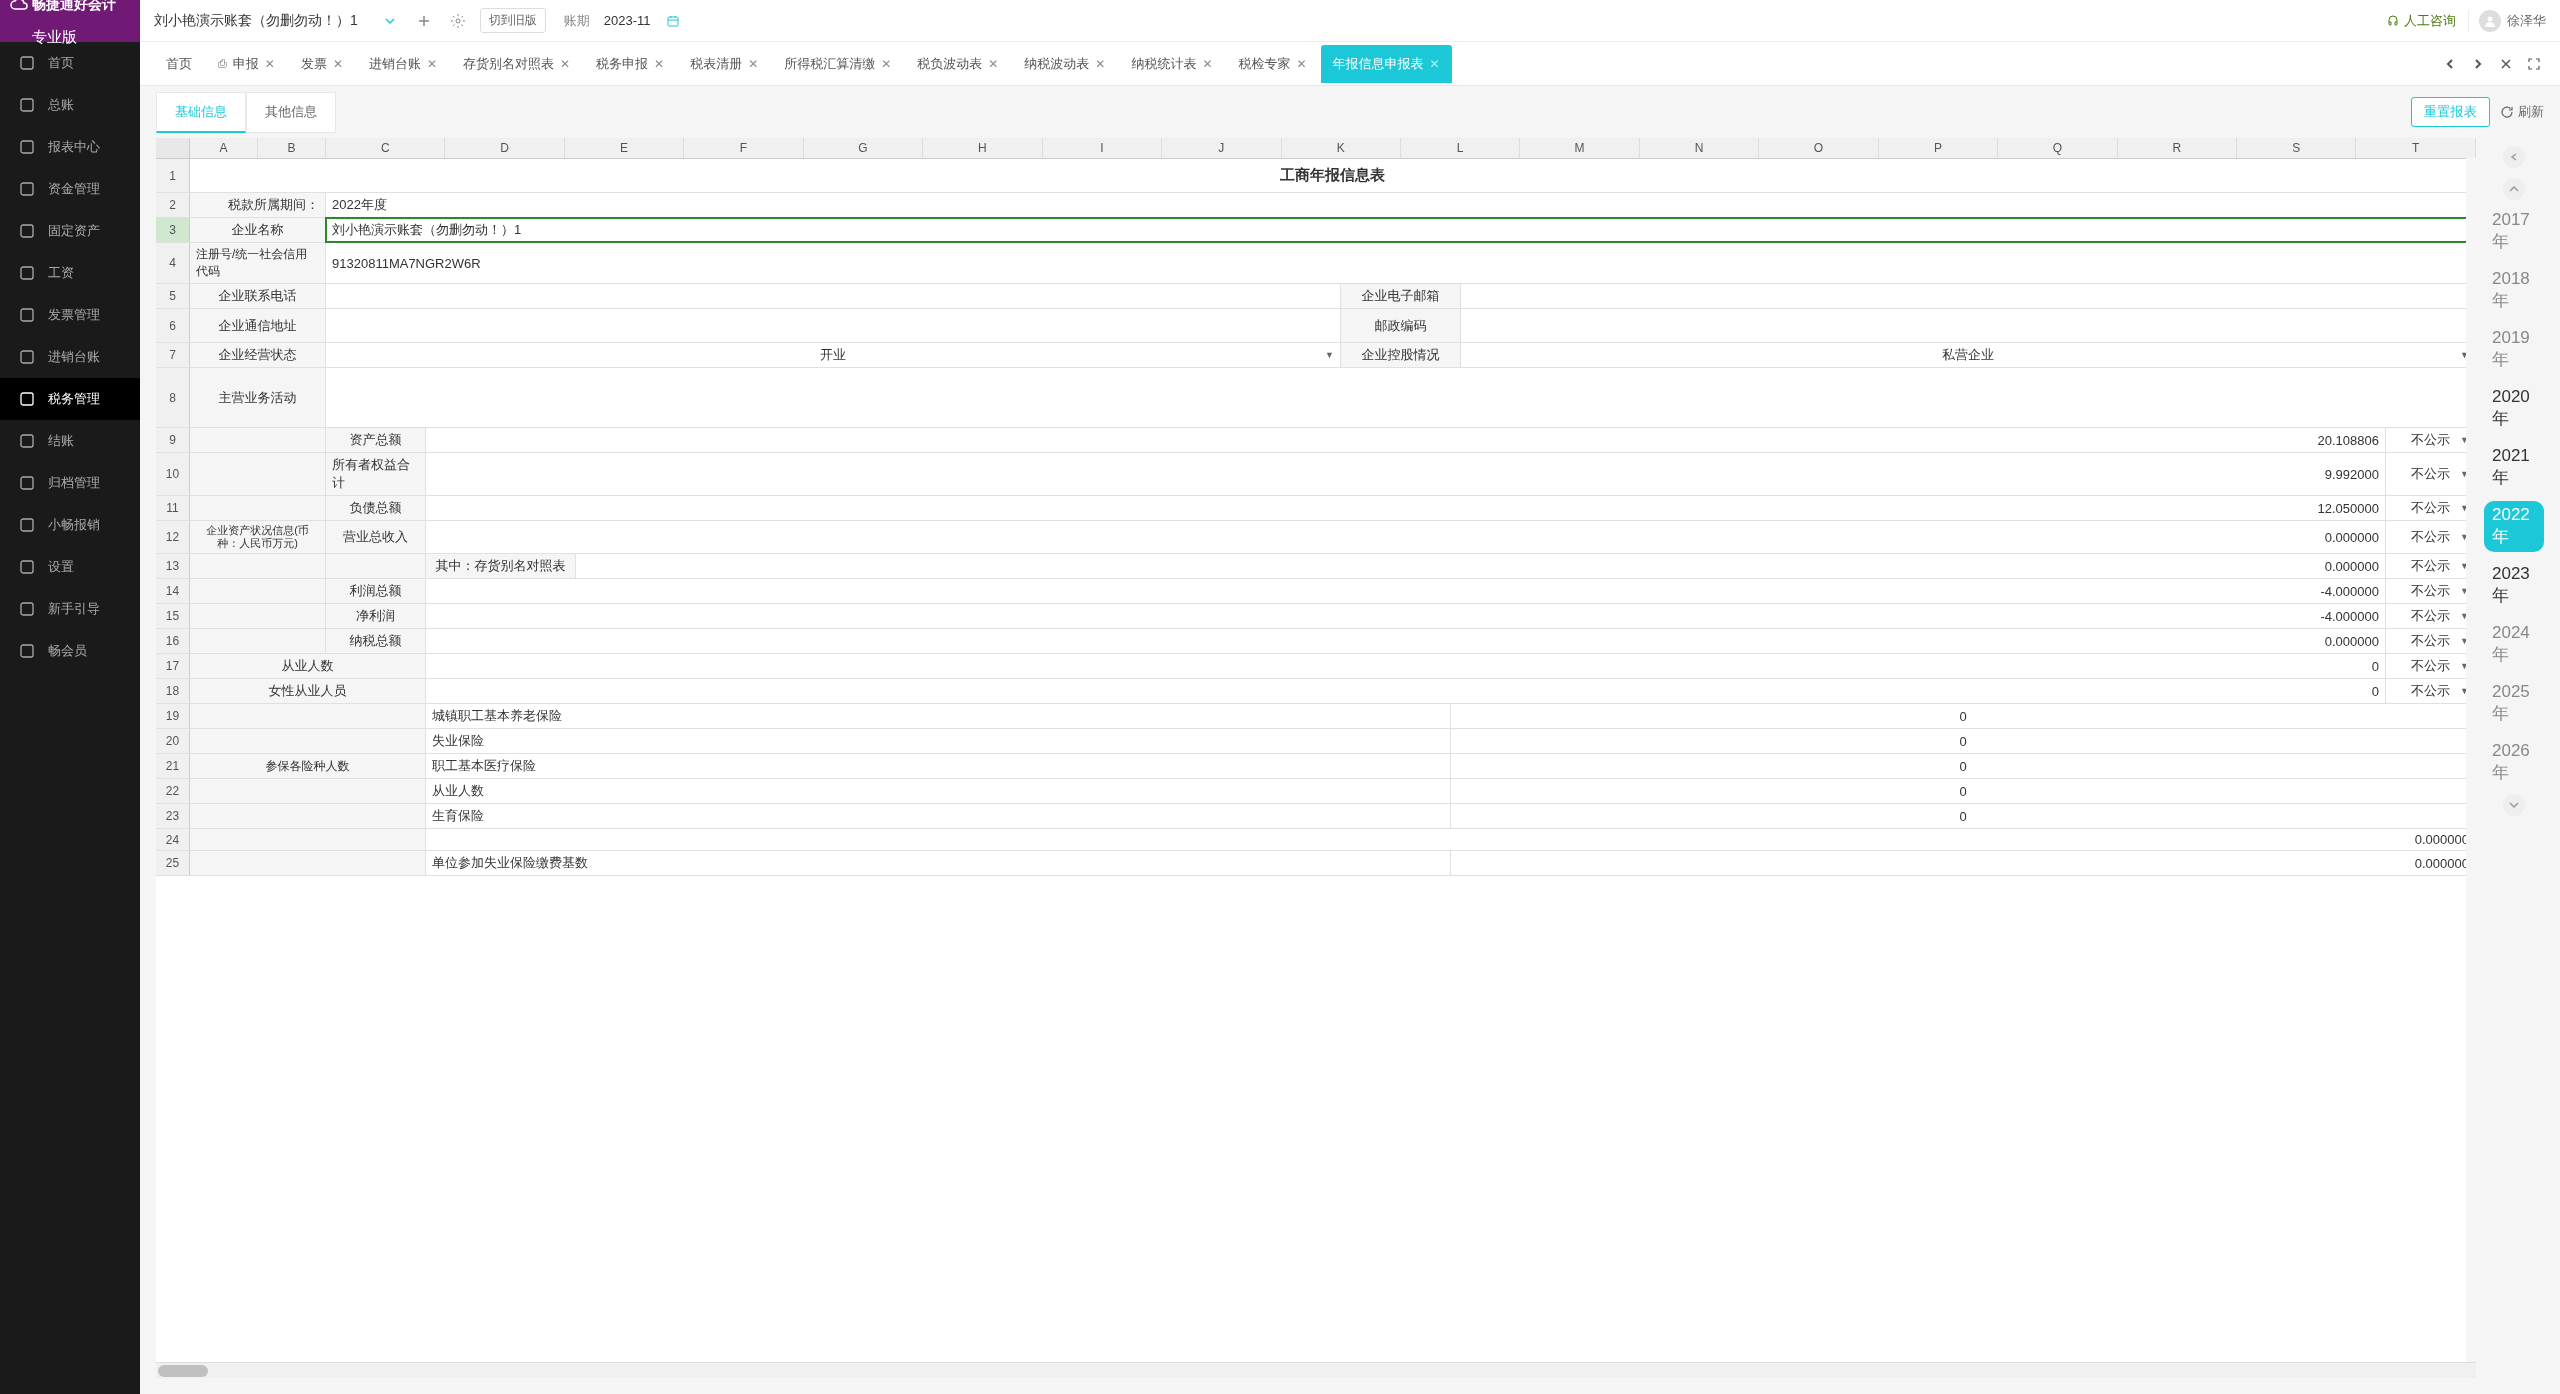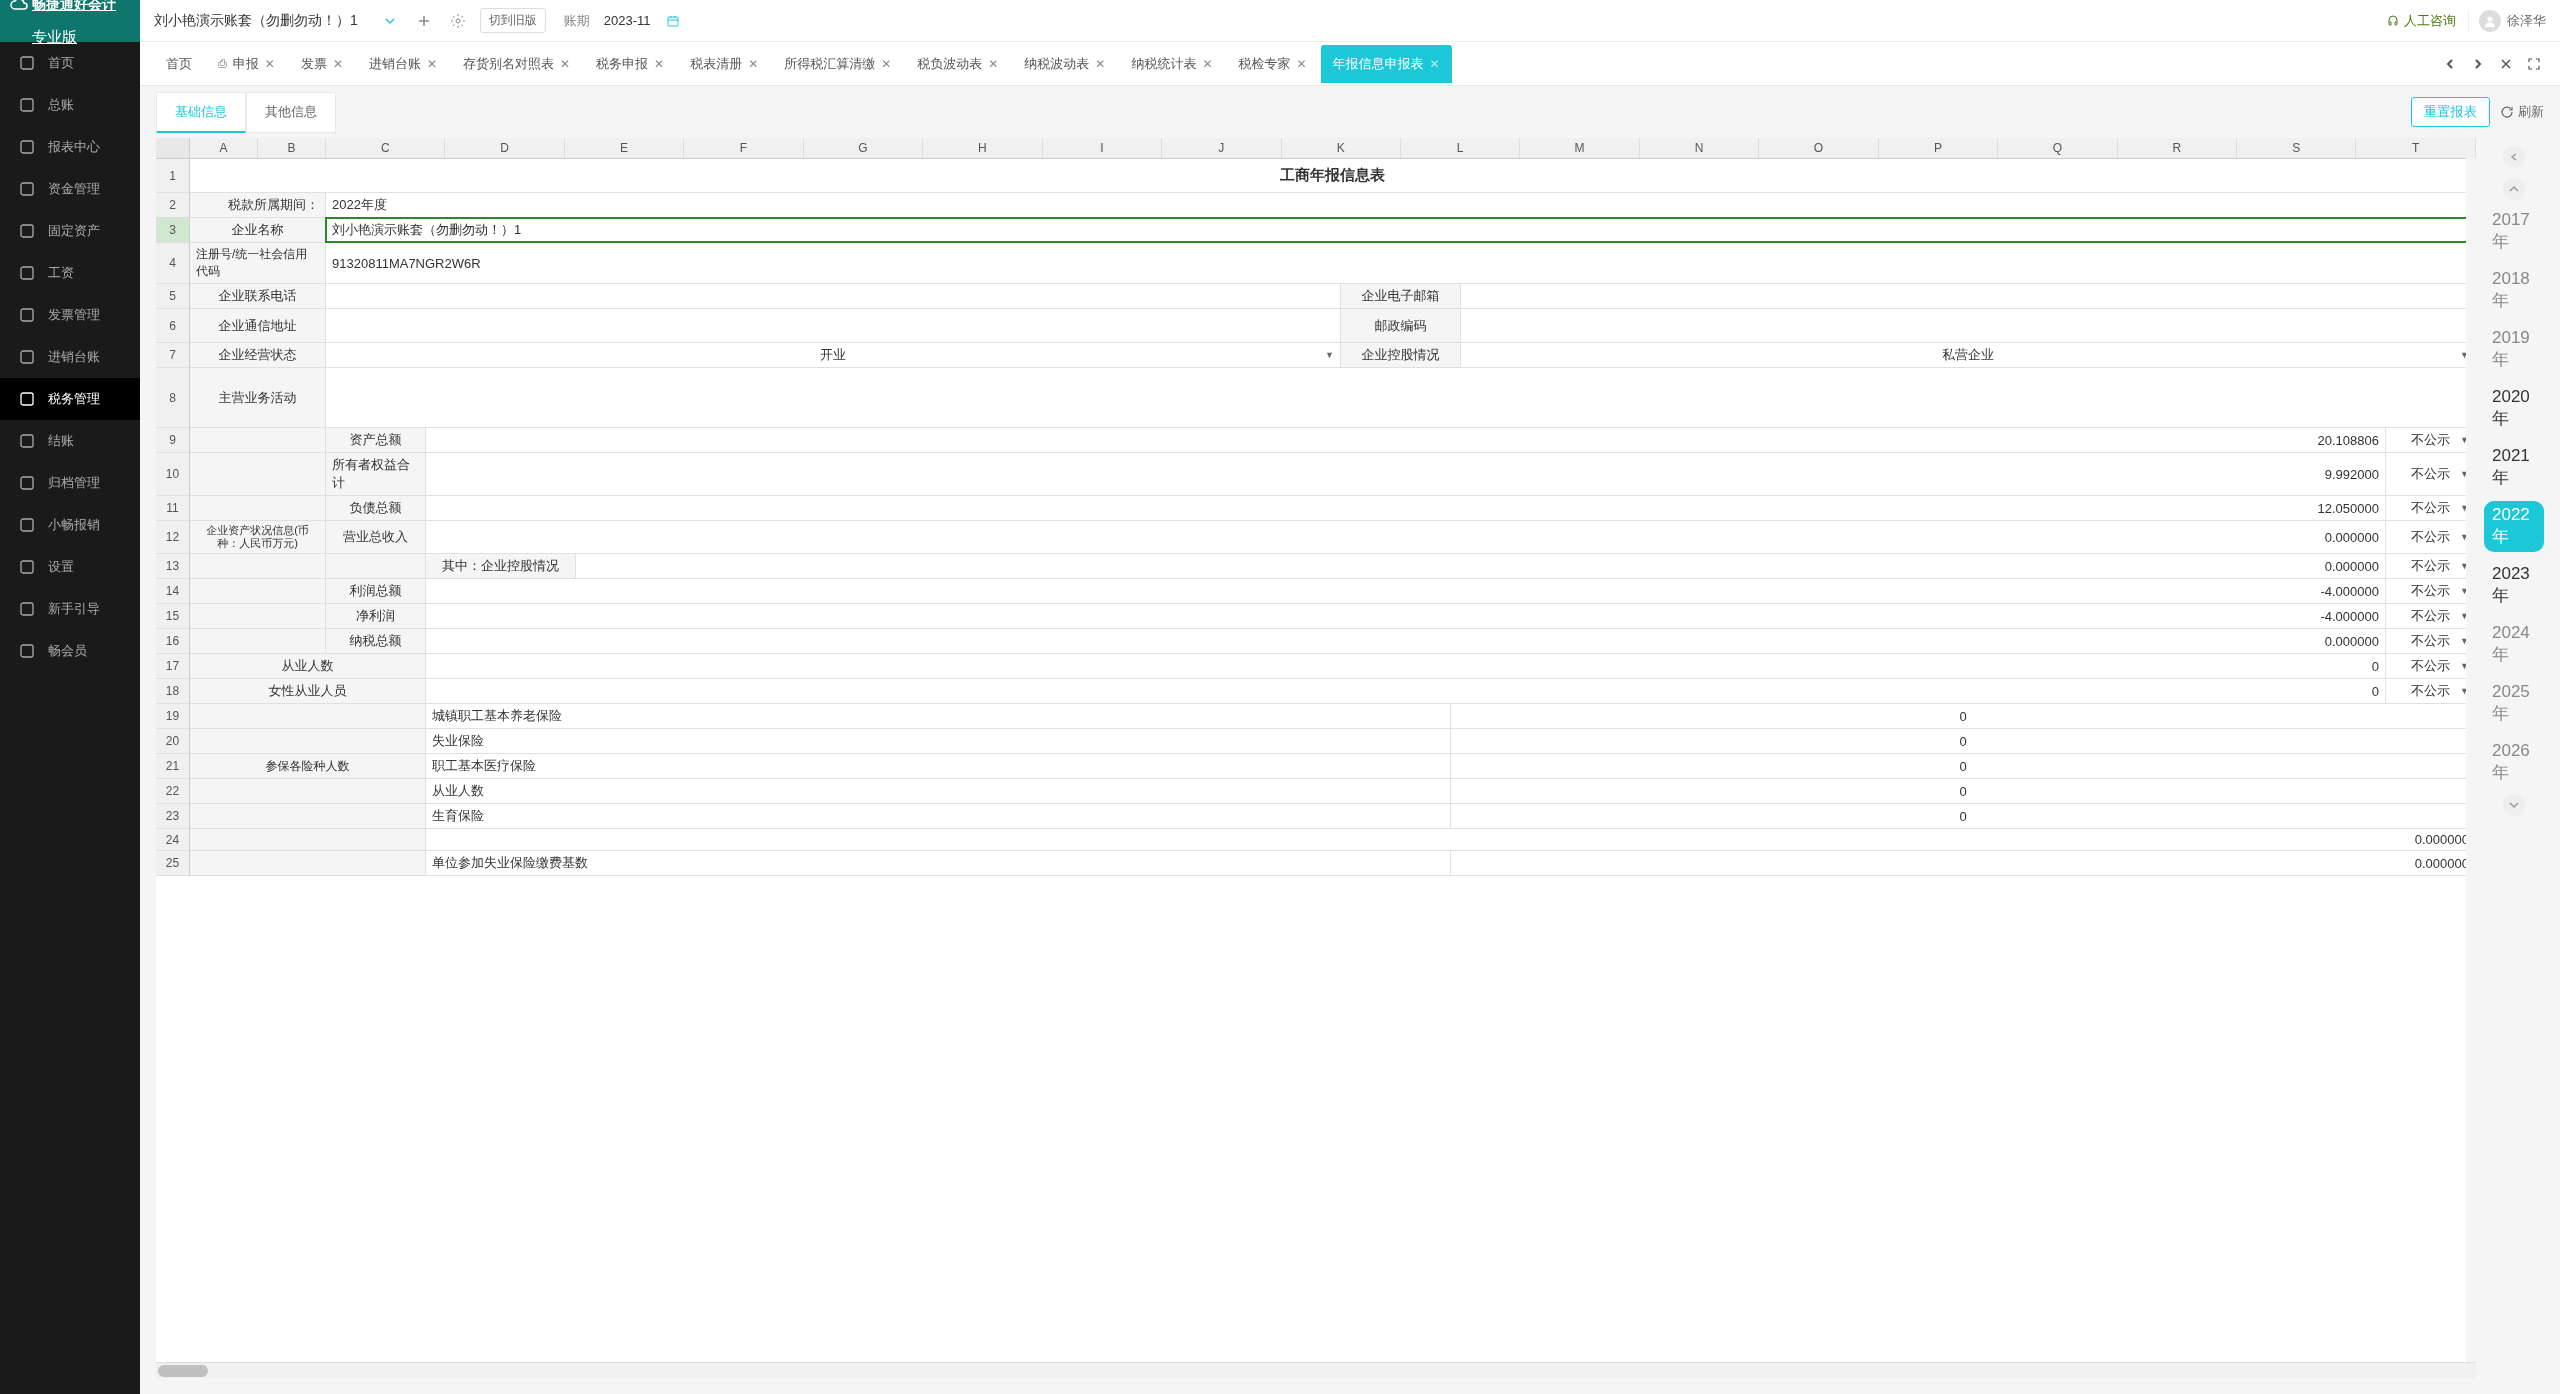--- a/index.html
+++ b/index.html
@@ -1,21 +1,21 @@
 <!DOCTYPE html>
 <html><head>
 <meta charset="utf-8">
 <style>
 * { margin: 0; padding: 0; box-sizing: border-box; }
 body { font-family: "Microsoft YaHei", "PingFang SC", sans-serif; font-size: 13px; color: #333; background: #fff; overflow: hidden; }
 .app { display: flex; height: 100vh; width: 100vw; }
 
 
 .sidebar { width: 140px; background: #1a1a1a; color: #ccc; display: flex; flex-direction: column; flex-shrink: 0; }
-.logo { background: #0f766e; color: #fff; padding: 8px 10px; height: 42px; display: flex; flex-direction: column; justify-content: center; text-decoration: underline; }
+.logo { background: #701a75; color: #fff; padding: 8px 10px; height: 42px; display: flex; flex-direction: column; justify-content: center; }
 .logo-main { font-size: 14px; font-weight: bold; display: flex; align-items: center; gap: 4px; }
 .logo-sub { font-size: 15px; margin-top: 14px; padding-left: 22px; }
 .nav { flex: 1; overflow-y: auto; }
 .nav-item { display: flex; align-items: center; gap: 12px; padding: 12px 18px; cursor: pointer; color: #aaa; }
 .nav-item.active { background: #000; color: #fff; }
 .nav-icon { width: 18px; height: 18px; display: inline-flex; align-items: center; justify-content: center; }
 
 
 .main { flex: 1; display: flex; flex-direction: column; min-width: 0; }
 
@@ -465,21 +465,21 @@
               <div class="rn">12</div>
               <div class="cell hdr" style="width:136px;font-size:11px;line-height:1.2;text-align:center;justify-content:center" rowspan="2">企业资产状况信息(币种：人民币万元)</div>
               <div class="cell hdr" style="width:100px">营业总收入</div>
               <div class="cell right" style="flex:1">0.000000</div>
               <div class="cell dd" style="width:90px;justify-content:center">不公示</div>
             </div>
             <div class="row">
               <div class="rn">13</div>
               <div class="cell hdr" style="width:136px;border-bottom:none"></div>
               <div class="cell hdr" style="width:100px;border-bottom:none"></div>
-              <div class="cell hdr" style="width:150px">其中：企业控股情况</div>
+              <div class="cell hdr" style="width:150px">其中：存货别名对照表</div>
               <div class="cell right" style="flex:1">0.000000</div>
               <div class="cell dd" style="width:90px;justify-content:center">不公示</div>
             </div>
             <div class="row">
               <div class="rn">14</div>
               <div class="cell hdr" style="width:136px;border-bottom:none"></div>
               <div class="cell hdr" style="width:100px">利润总额</div>
               <div class="cell right" style="flex:1">-4.000000</div>
               <div class="cell dd" style="width:90px;justify-content:center">不公示</div>
             </div>

